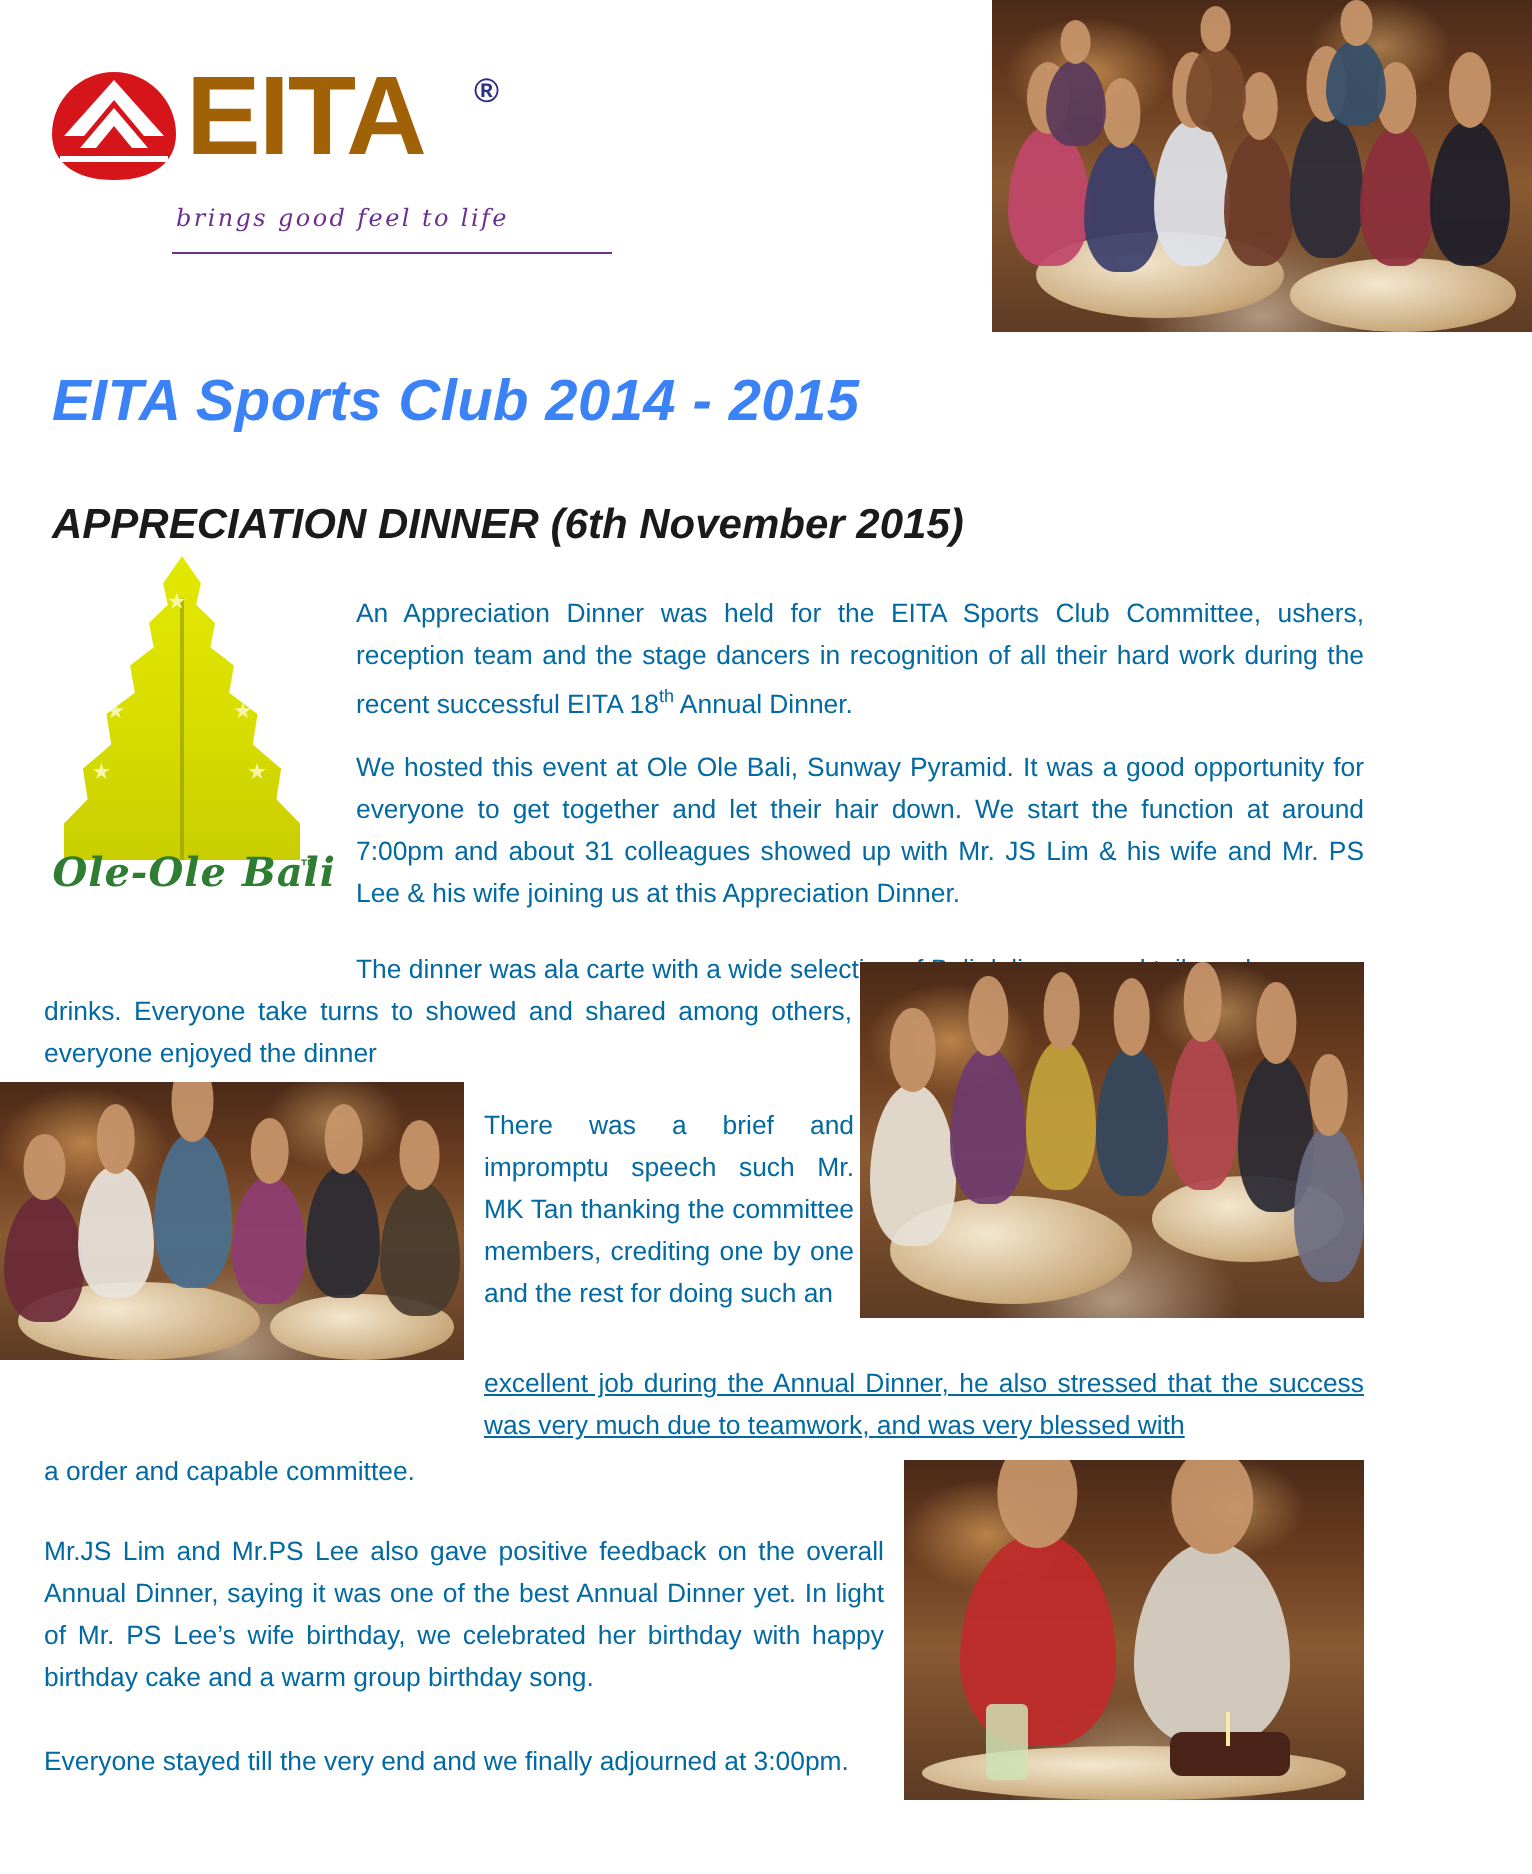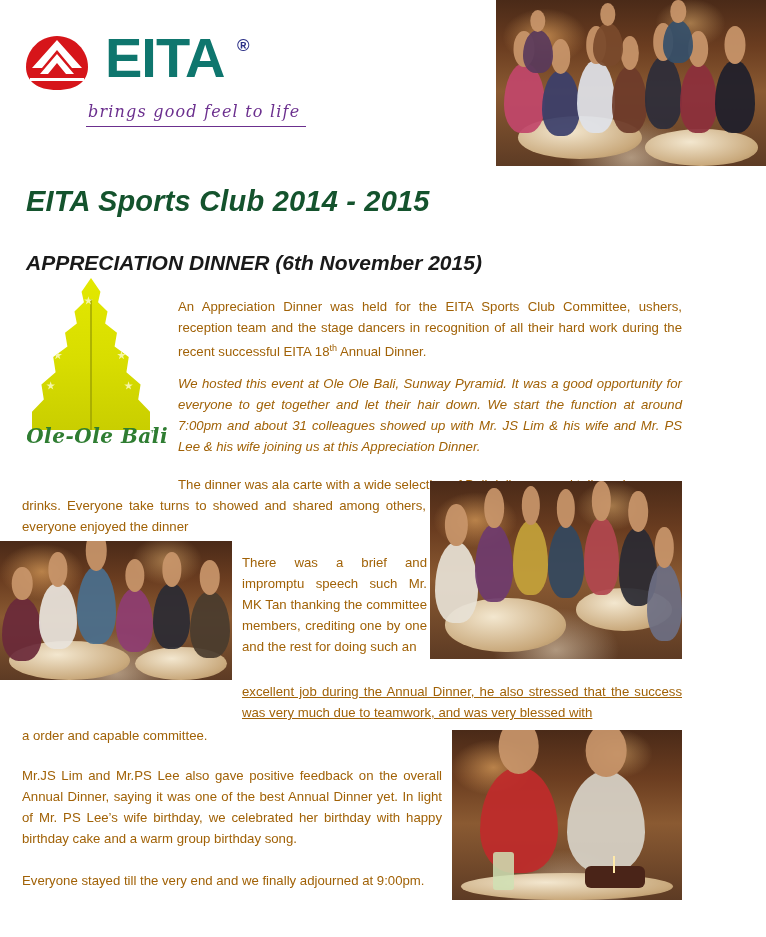--- a/index.html
+++ b/index.html
@@ -76,44 +76,44 @@
   }
   #eita-mark {
     position: absolute;
     left: 0;
     top: 0;
     width: 66px;
     height: 58px;
   }
   #eita-word {
     position: absolute;
-    left: 81px;
+    left: 69px;
     top: -4px;
     font-family: "Liberation Sans", sans-serif;
     font-weight: bold;
     font-size: 56px;
     letter-spacing: -1px;
-    color: #0f766e;
+    color: #a16207;
     line-height: 1;
   }
   #eita-reg {
     position: absolute;
     left: 213px;
     top: 2px;
     font-size: 17px;
     color: #2b2f86;
     font-weight: bold;
   }
   #eita-tag {
     position: absolute;
     left: 64px;
     top: 68px;
     font-family: "DejaVu Serif", serif;
     font-style: italic;
-    font-size: 16px;
+    font-size: 12px;
     color: #6b2f8e;
     letter-spacing: 1.2px;
   }
   #eita-tag-rule {
     position: absolute;
     left: 62px;
     top: 92px;
     width: 220px;
     height: 1px;
     background: #6b2f8e;
@@ -121,21 +121,21 @@
 
   
   #title-main {
     position: absolute;
     left: 26px;
     top: 166px;
     font-size: 29px;
     font-weight: bold;
     font-style: italic;
     letter-spacing: .2px;
-    color: #14532d;
+    color: #3b82f6;
     text-align: center;
   }
   #title-sub {
     position: absolute;
     left: 26px;
     top: 234px;
     font-size: 21px;
     font-weight: bold;
     font-style: italic;
     color: #1a1a1a;
@@ -198,26 +198,26 @@
     color: #2f7d32;
     font-weight: bold;
   }
 
   
   .para {
     position: absolute;
     font-size: 13.2px;
     line-height: 21px;
     text-align: justify;
-    color: #a16207;
+    color: #0369a1;
   }
   .para sup { font-size: 9px; vertical-align: super; }
 
   #p1 { left: 178px; top: 283px; width: 504px; }
-  #p2 { left: 178px; top: 360px; width: 504px; font-style: italic; }
+  #p2 { left: 178px; top: 360px; width: 504px; }
   #p3a { left: 178px; top: 461px; width: 504px; }
   #p3b { left: 22px;  top: 482px; width: 404px; }
   #p4a { left: 242px; top: 539px; width: 185px; }
   #p4b { left: 242px; top: 668px; width: 440px; text-decoration: underline; }
   #p4c { left: 22px;  top: 712px; width: 420px; }
   #p5  { left: 22px;  top: 752px; width: 420px; }
   #p6  { left: 22px;  top: 857px; width: 420px; }
 
   
   #photo-dinner-right {
@@ -299,21 +299,21 @@
 <p class="para" id="p2">We hosted this event at Ole Ole Bali, Sunway Pyramid. It was a good opportunity for everyone to get together and let their hair down. We start the function at around 7:00pm and about 31 colleagues showed up with Mr. JS Lim &amp; his wife and Mr. PS Lee &amp; his wife joining us at this Appreciation Dinner.</p>
 
 <p class="para" id="p3a">The dinner was ala carte with a wide selection of Bali delicacy, mocktails and</p>
 <p class="para" id="p3b">drinks. Everyone take turns to showed and shared among others, everyone enjoyed the dinner</p>
 
 <p class="para" id="p4a">There was a brief and impromptu speech such Mr. MK Tan thanking the committee members, crediting one by one and the rest for doing such an</p>
 <p class="para" id="p4b">excellent job during the Annual Dinner, he also stressed that the success was very much due to teamwork, and was very blessed with</p>
 <p class="para" id="p4c">a order and capable committee.</p>
 
 <p class="para" id="p5">Mr.JS Lim and Mr.PS Lee also gave positive feedback on the overall Annual Dinner, saying it was one of the best Annual Dinner yet. In light of Mr. PS Lee’s wife birthday, we celebrated her birthday with happy birthday cake and a warm group birthday song.</p>
-<p class="para" id="p6">Everyone stayed till the very end and we finally adjourned at 9:00pm.</p>
+<p class="para" id="p6">Everyone stayed till the very end and we finally adjourned at 3:00pm.</p>
 
 <div id="photo-dinner-right" class="photo">
   <div class="ph-bg rest-bg"></div>
   <div class="figs">
     <div class="table-top" style="left:6%;top:66%;width:48%;height:30%"></div>
     <div class="table-top" style="left:58%;top:60%;width:38%;height:24%"></div>
     <div class="fig" style="left:2%;top:34%;width:17%;height:46%;background:#e8e2d6"></div>
     <div class="fig" style="left:18%;top:24%;width:15%;height:44%;background:#6f3b6e"></div>
     <div class="fig" style="left:33%;top:22%;width:14%;height:42%;background:#c4a23a"></div>
     <div class="fig" style="left:47%;top:24%;width:14%;height:42%;background:#33485f"></div>

